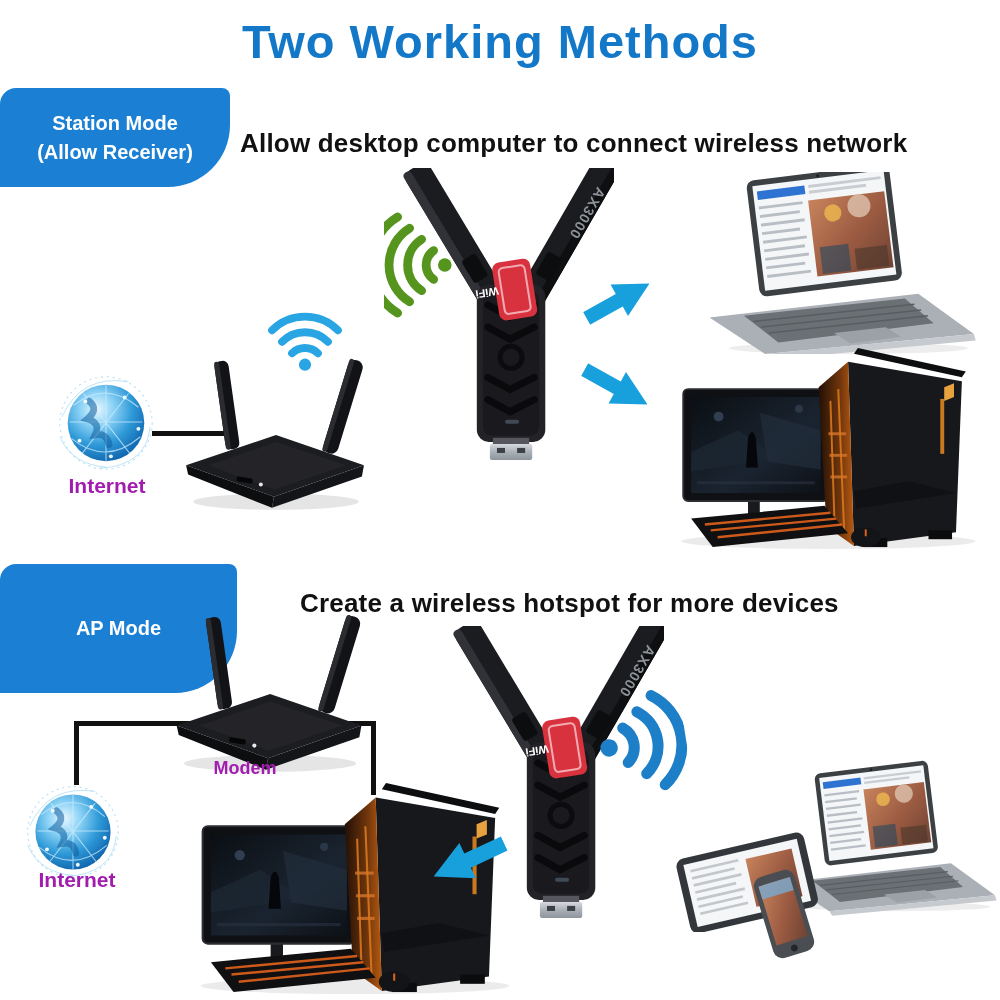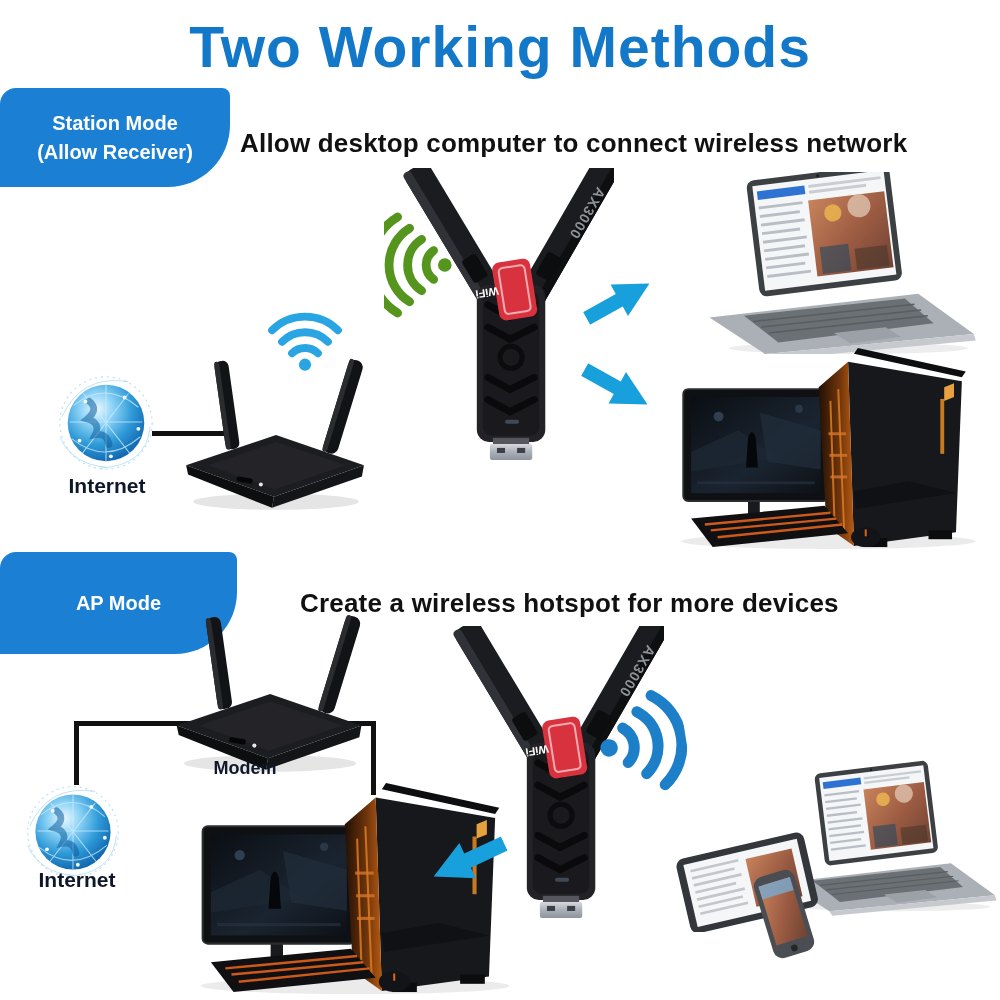--- a/index.html
+++ b/index.html
@@ -3,36 +3,36 @@
 <meta charset="utf-8">
 <style>
   html,body{margin:0;padding:0;}
   body{
     width:1000px;height:1000px;position:relative;background:#ffffff;
     font-family:"Liberation Sans", sans-serif;overflow:hidden;
   }
   .abs{position:absolute;}
   .page-title{
     left:0;top:14px;width:1000px;text-align:center;
-    font-size:57px;font-weight:800;letter-spacing:1px;color:#1478c9;
+    font-size:47px;font-weight:800;letter-spacing:1px;color:#1478c9;
   }
   .banner{
     left:0;background:#1b80d4;color:#ffffff;text-align:center;
     border-radius:16px 8px 62px 0;
     display:flex;flex-direction:column;justify-content:center;gap:4px;
     font-weight:700;font-size:20px;line-height:1.25;
   }
   .banner1{top:88px;width:230px;height:99px;}
-  .banner2{top:552px;width:237px;height:102px;}
+  .banner2{top:564px;width:237px;height:129px;}
   .headline{
     color:#111111;font-weight:700;font-size:26px;letter-spacing:0.2px;white-space:nowrap;
   }
   .headline1{left:240px;top:128px;}
   .headline2{left:300px;top:588px;}
-  .dev-label{color:#0f172a;font-weight:700;}
+  .dev-label{color:#a21caf;font-weight:700;}
   .lbl-internet1{left:42px;top:474px;width:130px;text-align:center;font-size:21px;}
   .lbl-internet2{left:12px;top:868px;width:130px;text-align:center;font-size:21px;}
   .lbl-modem{left:180px;top:758px;width:130px;text-align:center;font-size:18px;}
   .wire{background:#111111;}
   svg.icon{overflow:visible;}
 </style>
 </head>
 <body>
 
 <svg width="0" height="0" style="position:absolute">

